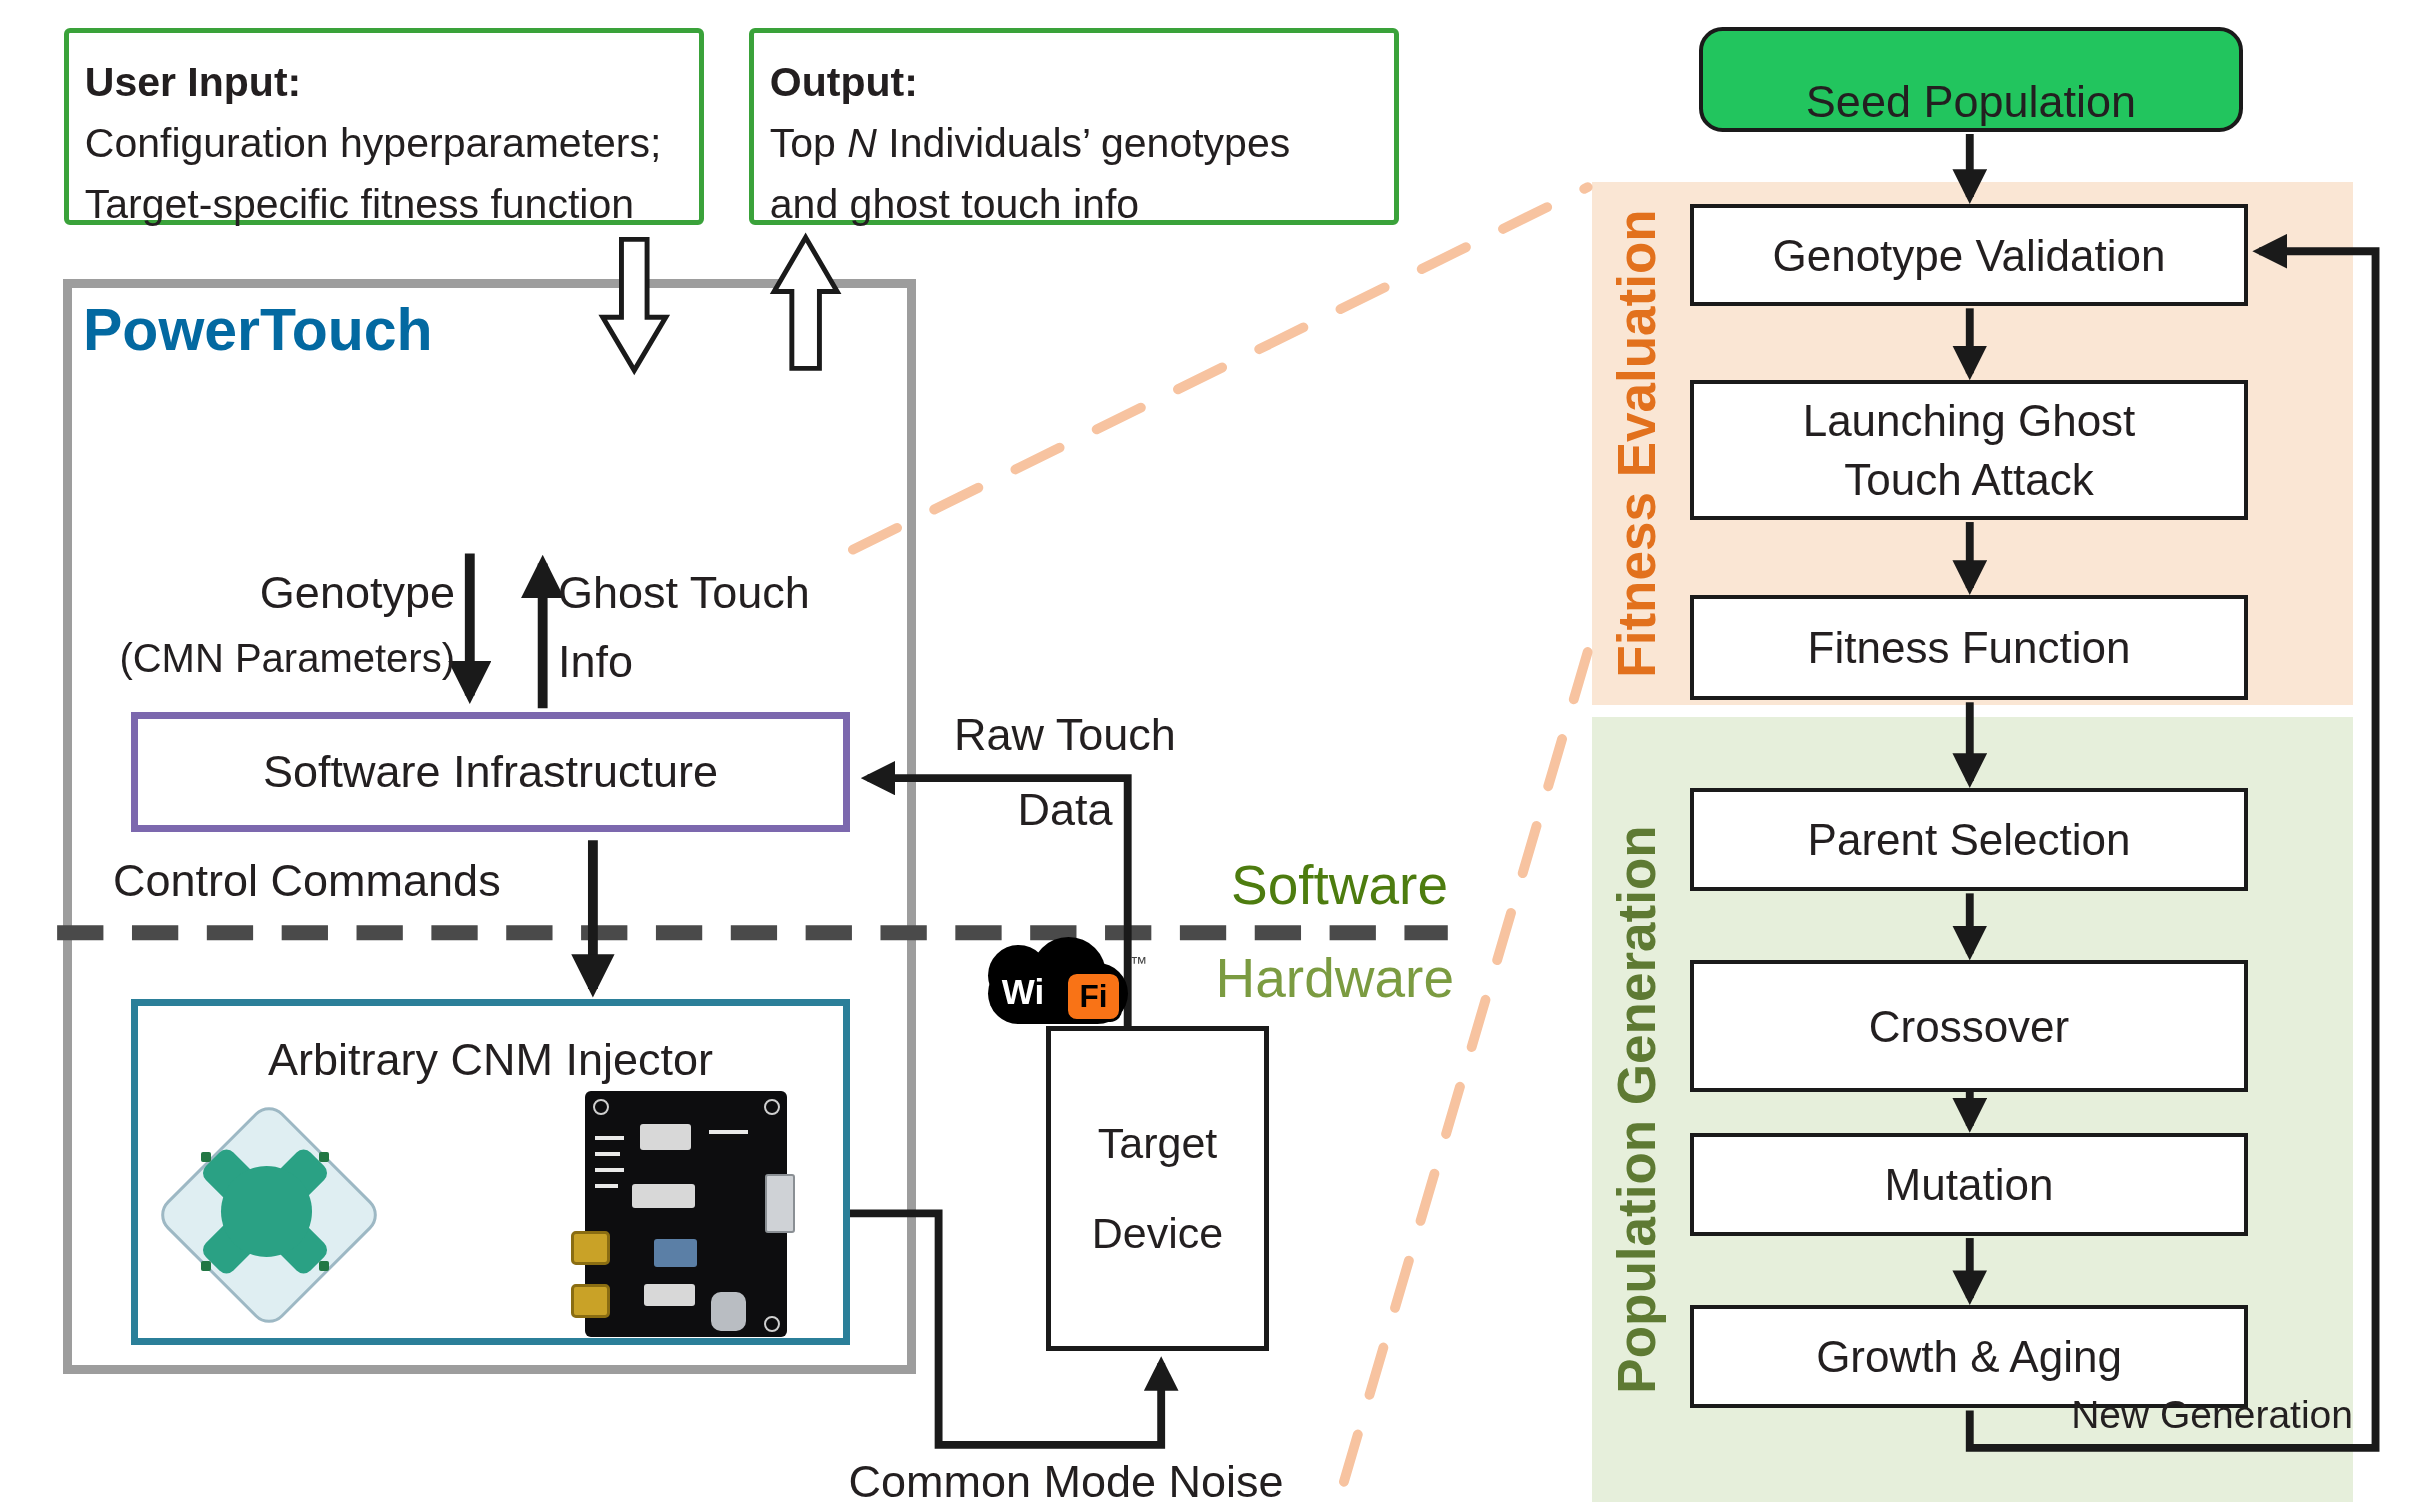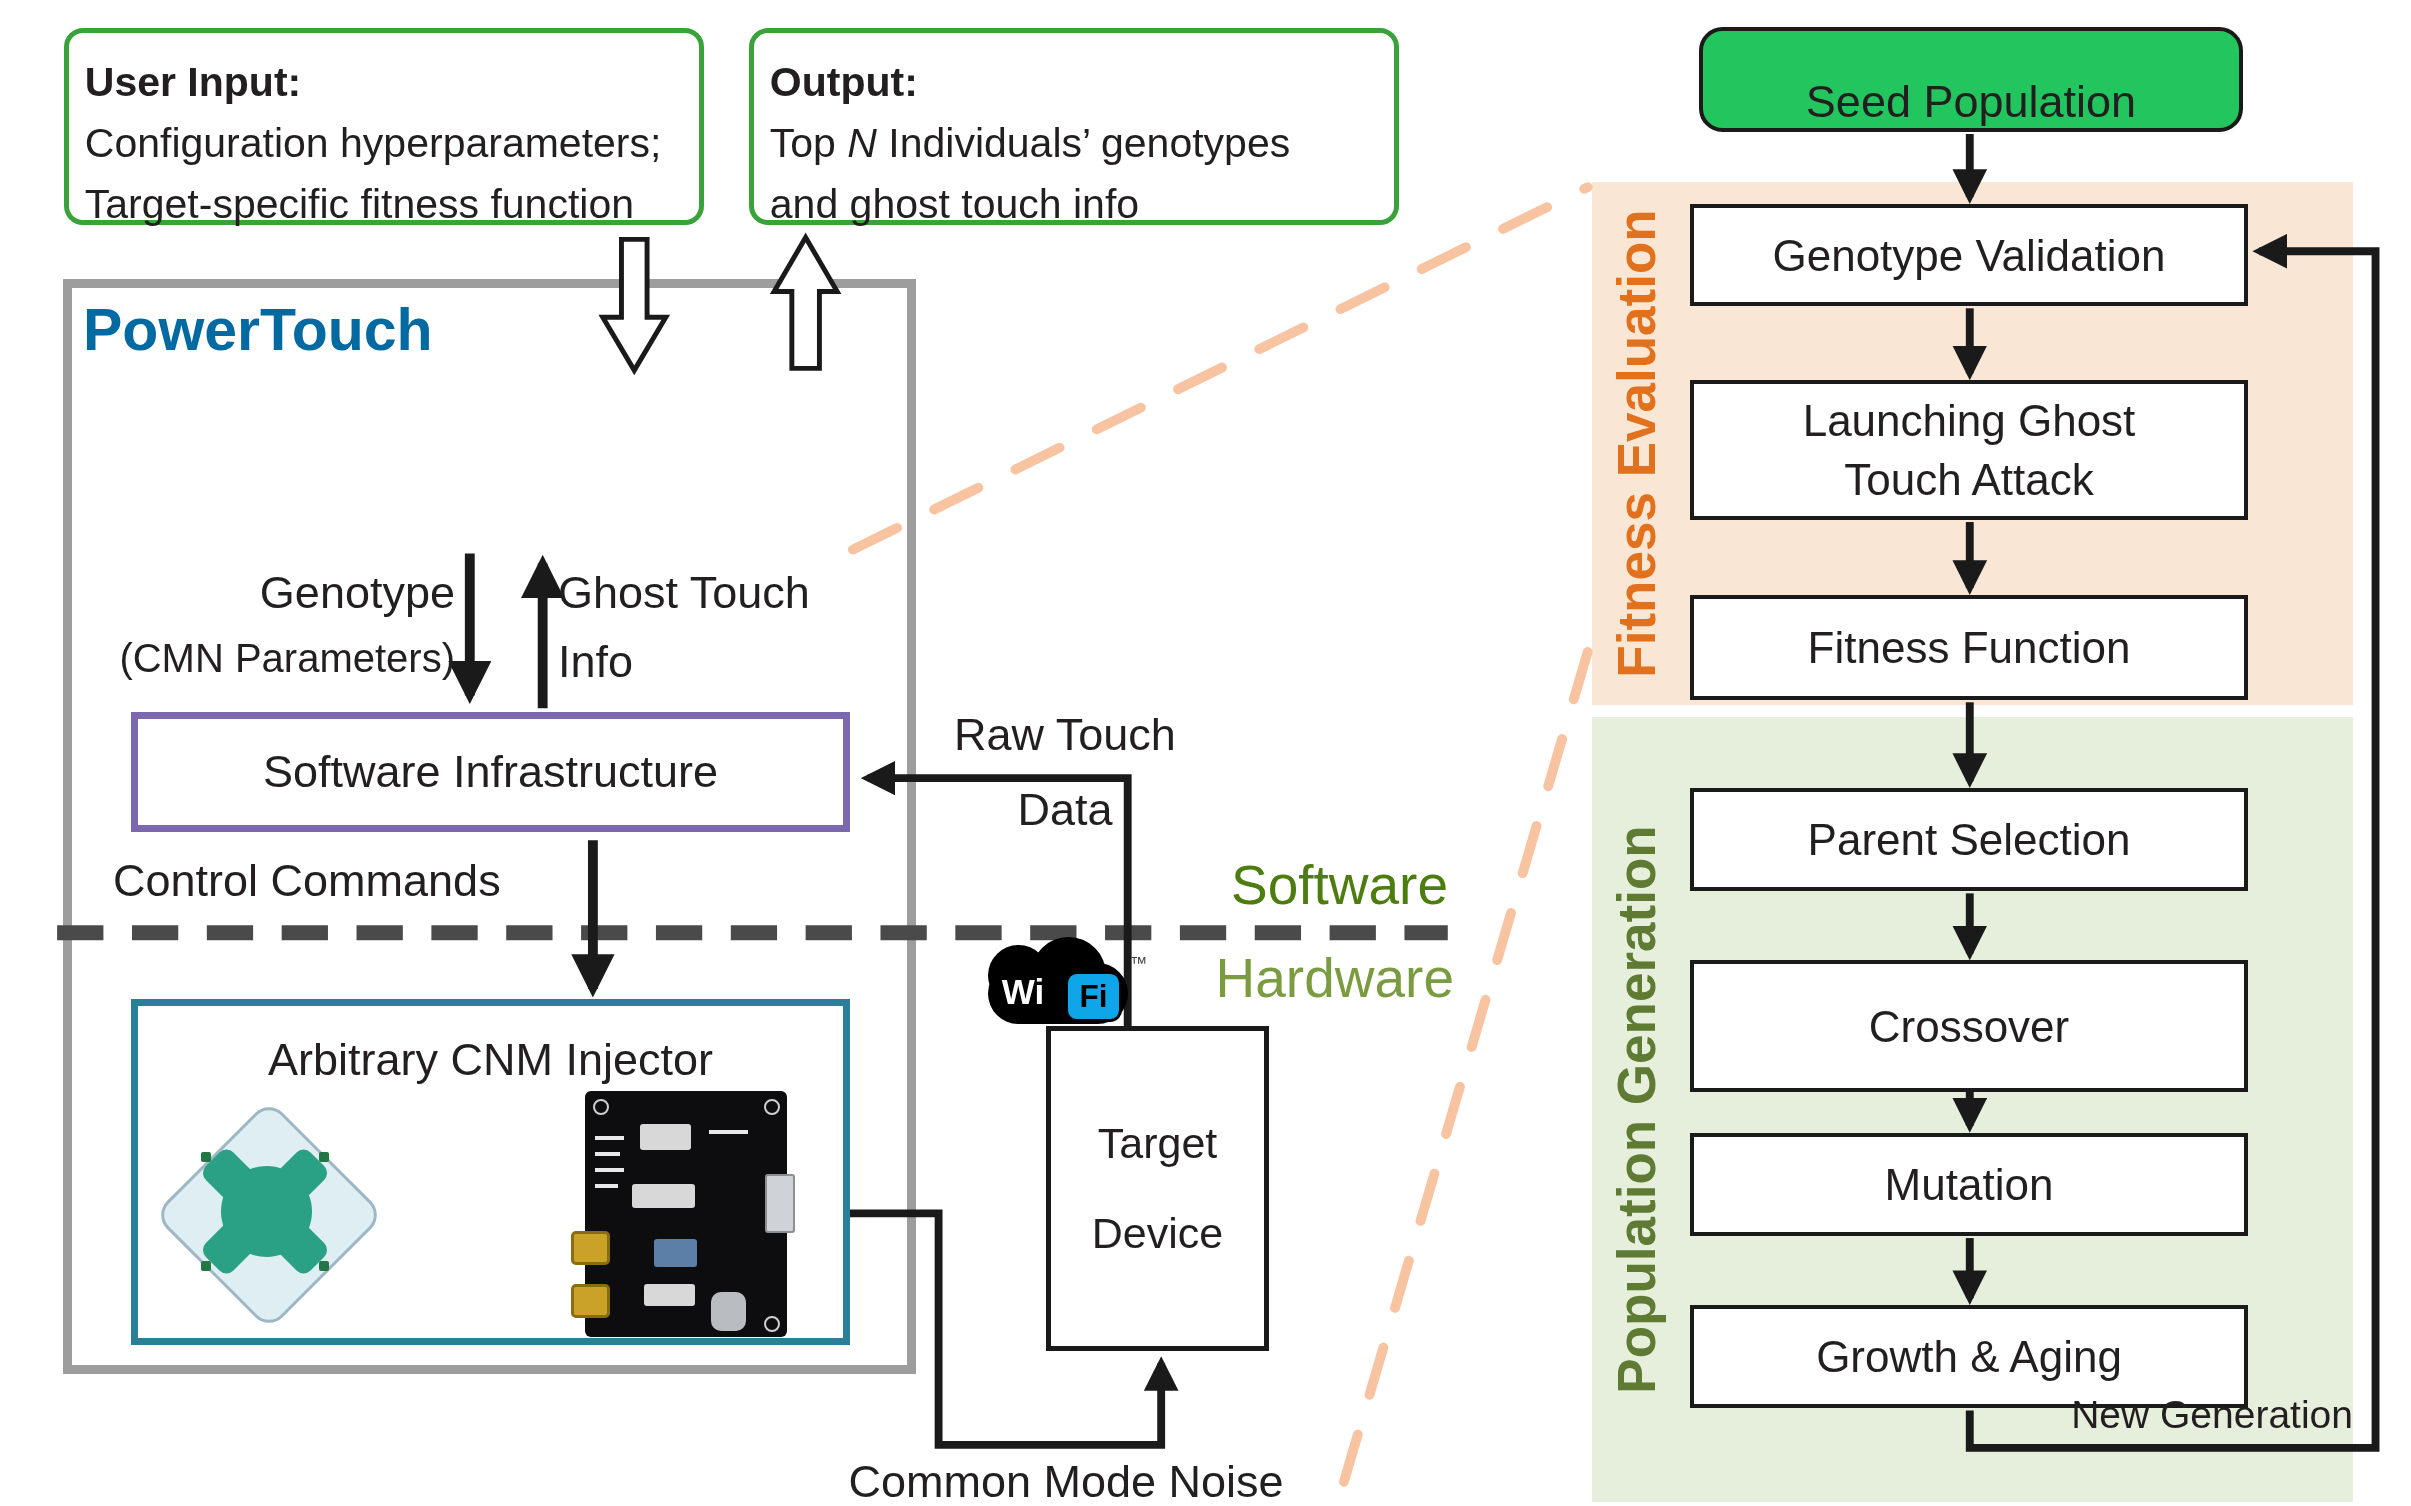--- a/index.html
+++ b/index.html
@@ -16,42 +16,42 @@
   .box{background:#ffffff;border:7.9px solid #000;display:flex;flex-direction:column;
        align-items:center;justify-content:center;text-align:center;}
   .ga-box{border-color:#c0443c;font-size:45px;line-height:72px;}
   .si-box{border-color:#7c68ae;font-size:45px;}
   .teal-box{border-color:#2b7f99;background:#fff;}
   .target-box{border:5.9px solid #1a1a1a;font-size:43px;line-height:67px;gap:23px;}
   .flowbox{border:4.9px solid #1a1a1a;font-size:44px;line-height:59px;background:#fff;
            display:flex;flex-direction:column;align-items:center;justify-content:center;text-align:center;}
   .seed-box{border:4.9px solid #1a1a1a;border-radius:23.6px;font-size:45px;background:#22c55e;
             display:flex;align-items:flex-end;justify-content:center;}
-  .info-box{background:#fff;border:5.9px solid #3aa23a;border-radius:19px;
+  .info-box{background:#fff;border:5.9px solid #3aa23a;border-radius:6px;
             padding:19.7px 0 0 15.8px;font-size:41px;line-height:61px;white-space:nowrap;}
   .info-box .t{font-weight:bold;}
   
   .lbl{font-size:45px;white-space:nowrap;}
   .pt-title{font-size:59px;font-weight:bold;color:#0369a1;white-space:nowrap;}
   .sw{font-size:55px;color:#4d7c0f;text-align:right;white-space:nowrap;}
   .hw{font-size:55px;color:#7b9b41;text-align:right;white-space:nowrap;}
   .v-label{transform:rotate(-90deg);transform-origin:center;text-align:center;
            font-size:53px;font-weight:bold;white-space:nowrap;}
   .fe{color:#e2711d;}
   .pg{color:#5e7a33;}
   .newgen{font-size:39px;text-align:right;white-space:nowrap;}
   .center{text-align:center;}
   .right{text-align:right;}
   
   .wifi{width:148px;height:91px;}
   .wifi .c1{position:absolute;left:0px;top:5.9px;width:61px;height:61px;background:#000;border-radius:50%;}
   .wifi .c2{position:absolute;left:43px;top:-2px;width:75px;height:75px;background:#000;border-radius:50%;}
   .wifi .c3{position:absolute;left:0px;top:23.6px;width:140px;height:61px;background:#000;border-radius:30.5px;}
   .wifi .wi{position:absolute;left:13.8px;top:33px;color:#fff;font-weight:bold;font-size:35px;}
-  .wifi .fi{position:absolute;left:77px;top:31.5px;width:51px;height:45px;background:#0ea5e9;border:3.9px solid #000;
+  .wifi .fi{position:absolute;left:77px;top:31.5px;width:51px;height:45px;background:#f97316;border:3.9px solid #000;
             border-radius:11.8px;color:#000;font-weight:bold;font-size:31.5px;display:flex;align-items:center;justify-content:center;}
   .wifi .tm{position:absolute;left:142px;top:13.8px;font-size:17.7px;color:#444;}
   
   .ad2{width:231px;height:212px;}
   .ad2 .body{position:absolute;left:37px;top:27.6px;width:158px;height:158px;background:#dfeef2;
              border:3px solid #9db8c4;border-radius:19.7px;transform:rotate(45deg);}
   .ad2 .arm{position:absolute;left:41px;top:87px;width:148px;height:39px;background:#2aa184;border-radius:9.9px;}
   .ad2 .a1{transform:rotate(45deg);}
   .ad2 .a2{transform:rotate(-45deg);}
   .ad2 .hub{position:absolute;left:71px;top:61px;width:91px;height:91px;background:#2aa184;border-radius:50%;}

